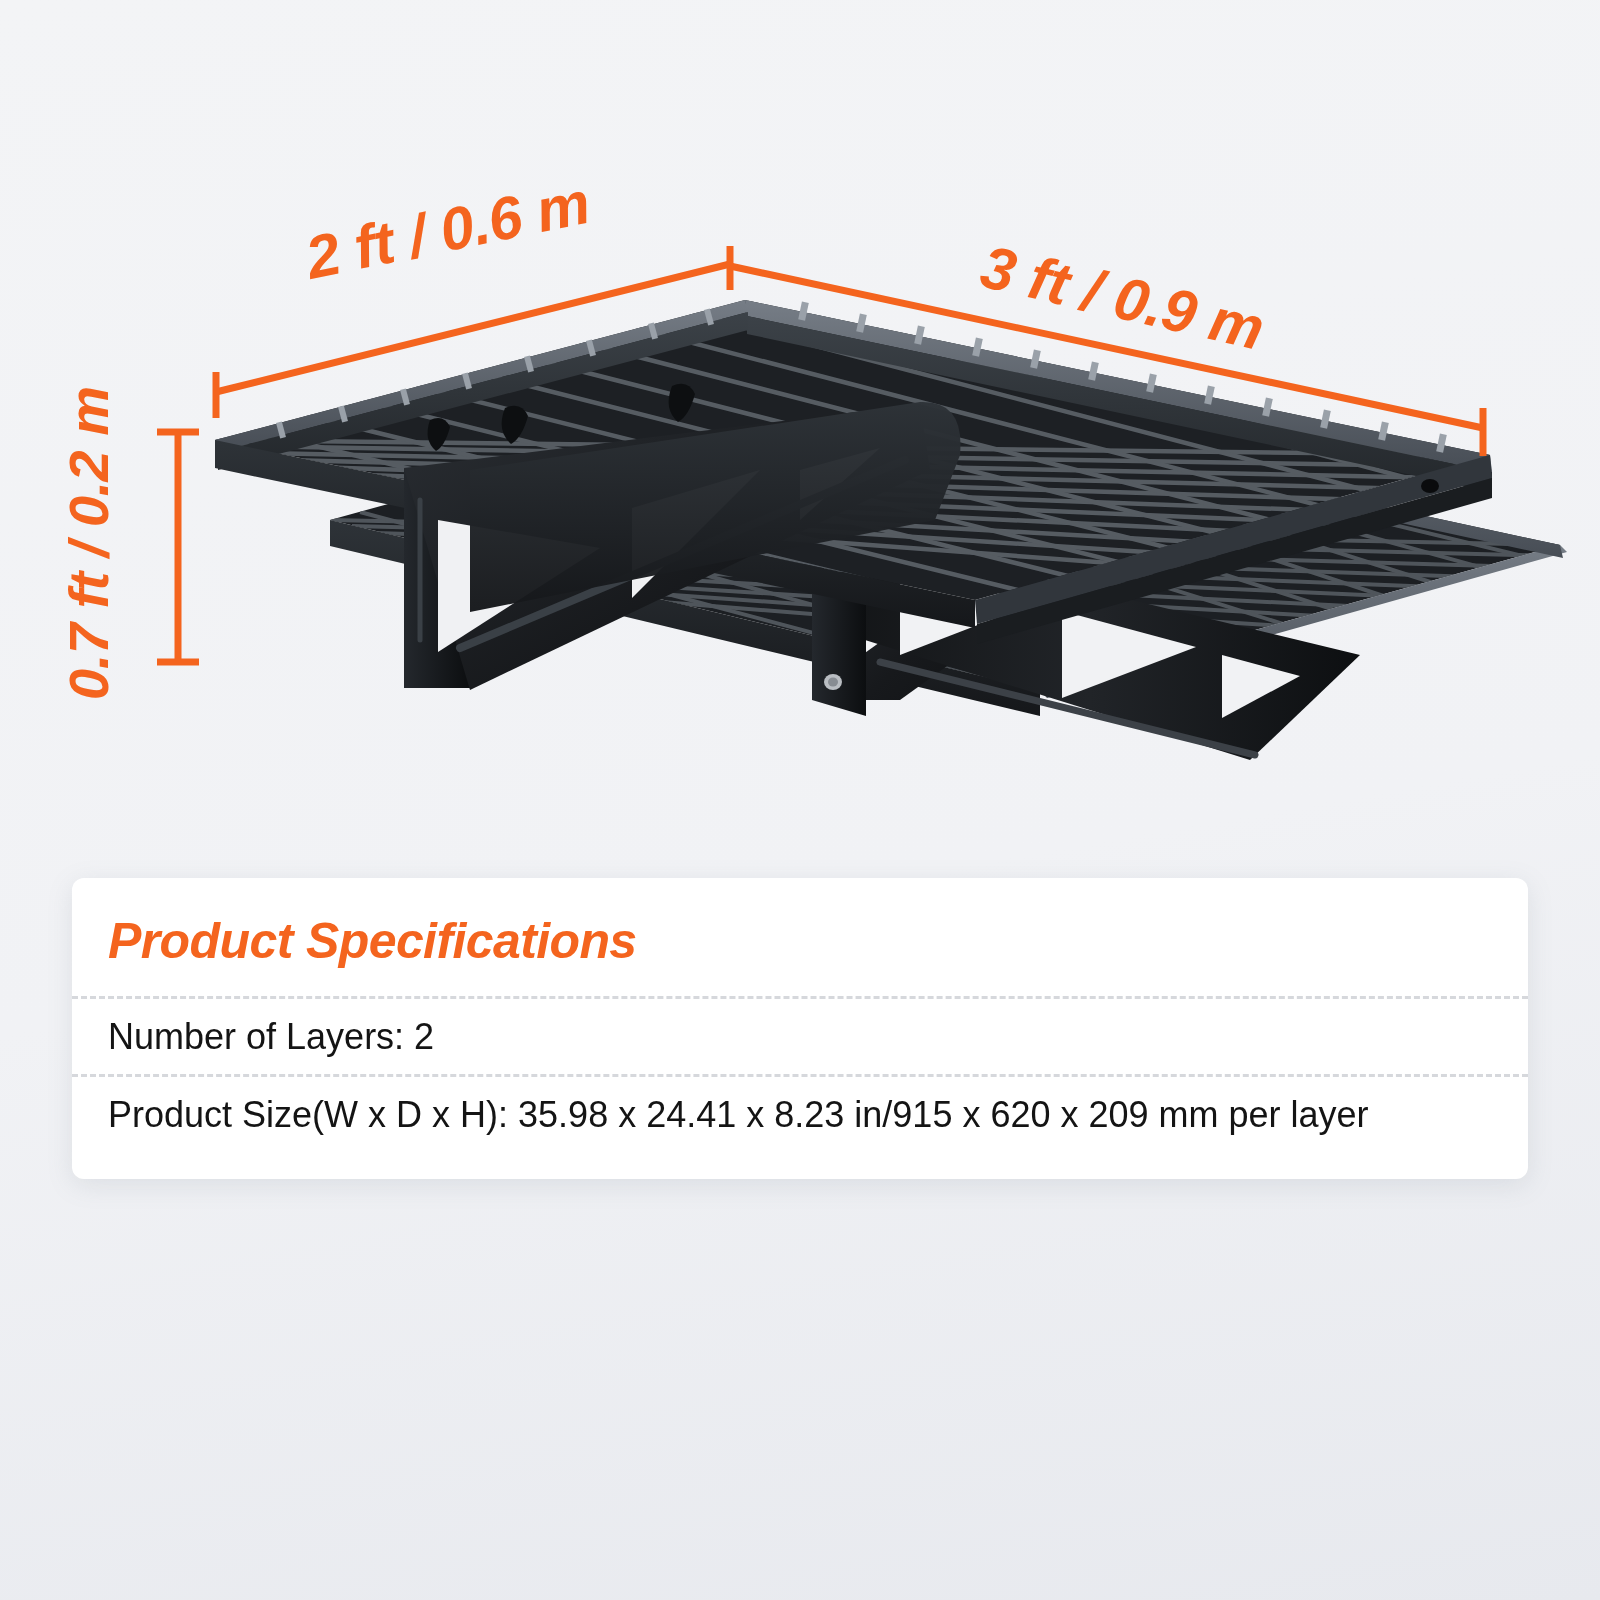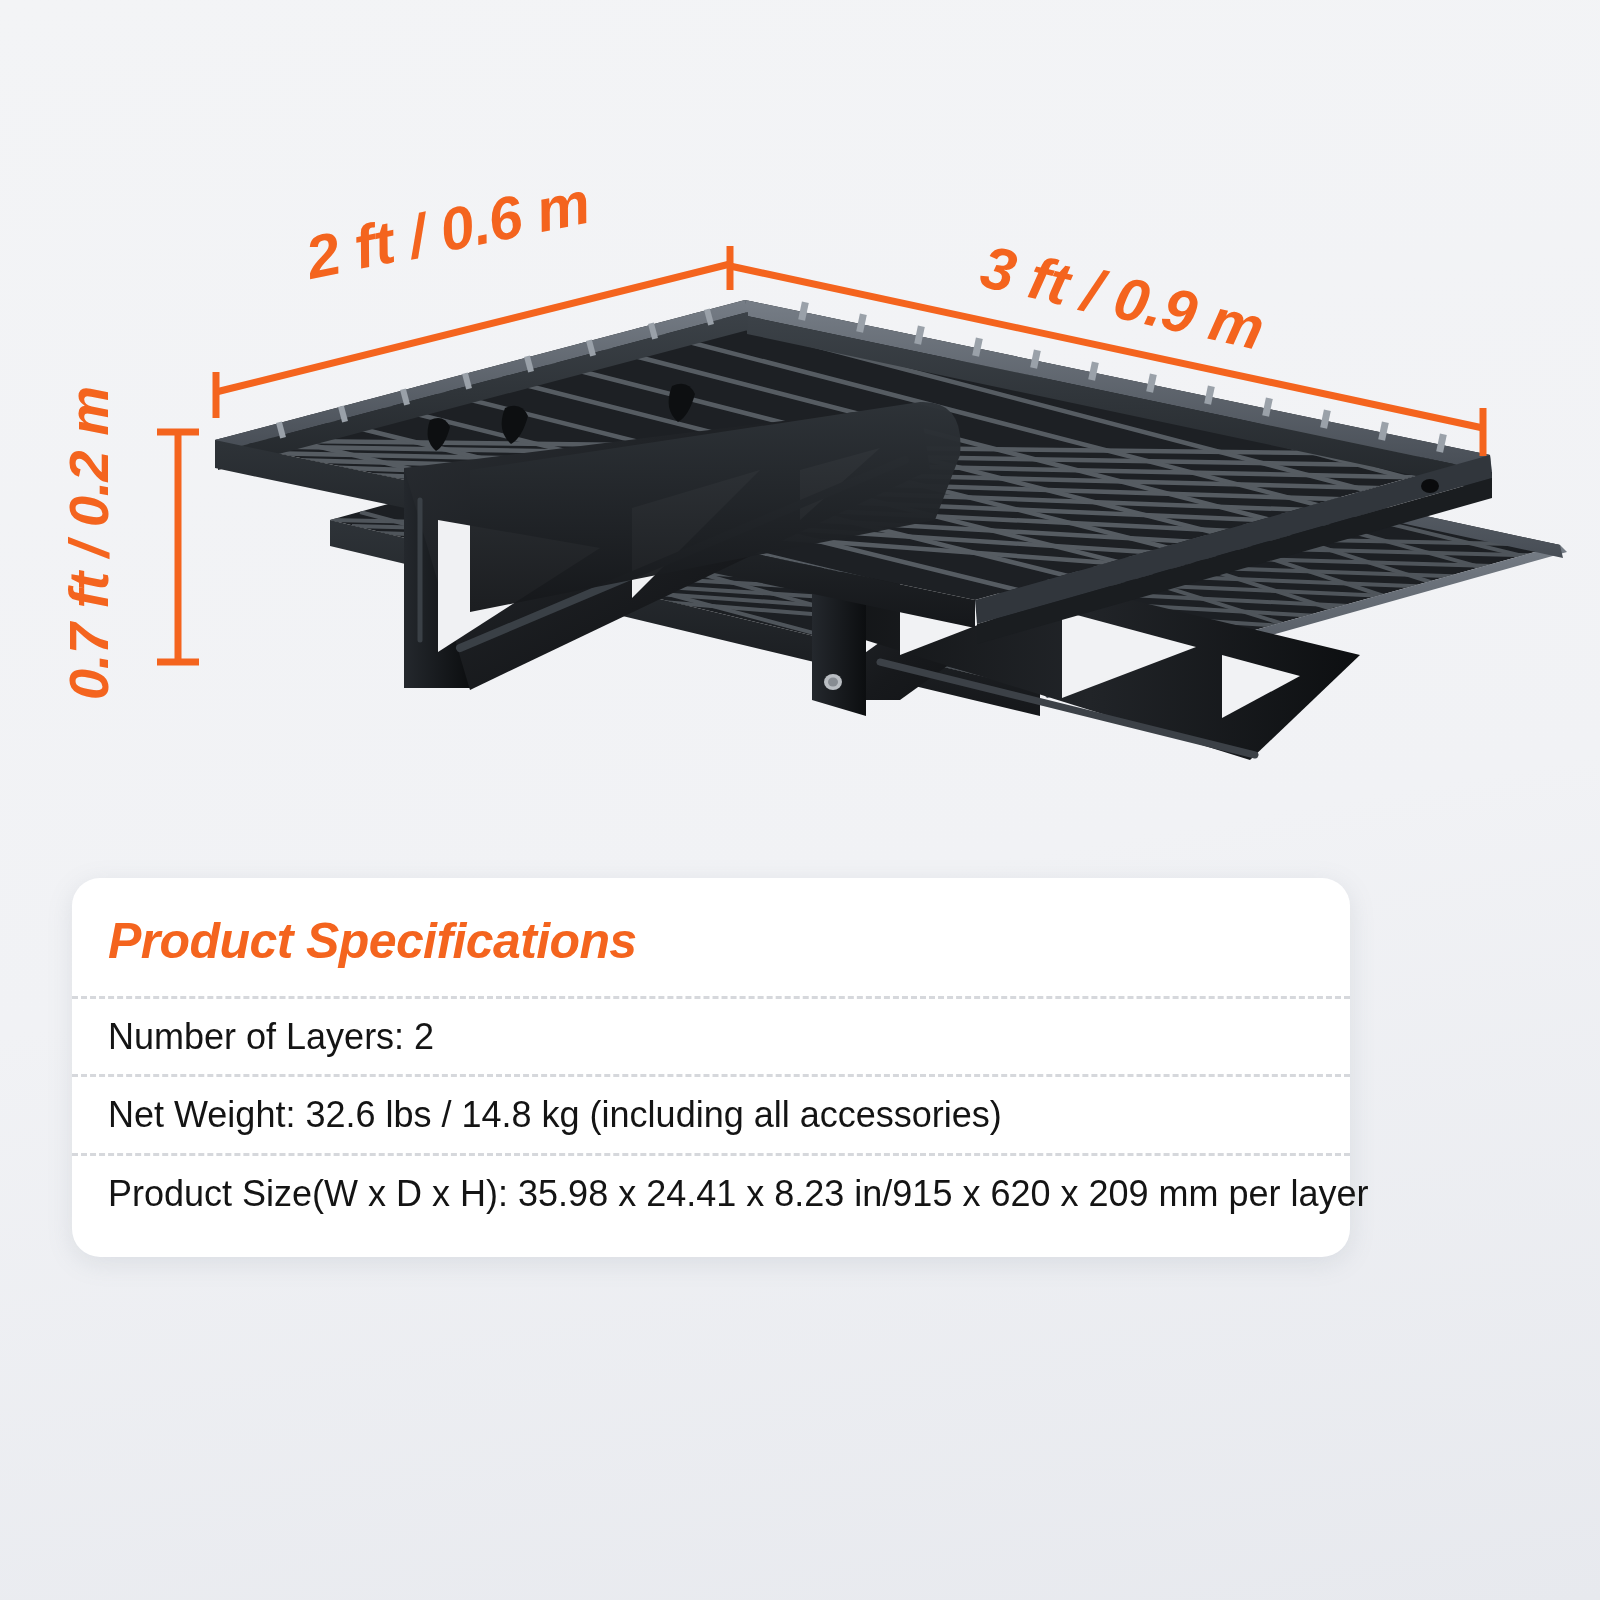--- a/index.html
+++ b/index.html
@@ -55,23 +55,23 @@
     font-size: 56px;
     transform: rotate(-90deg);
     transform-origin: left top;
   }
 
   
   #spec-card {
     position: absolute;
     left: 72px;
     top: 878px;
-    width: 1278px;
+    width: 1456px;
     background: #ffffff;
-    border-radius: 28px;
+    border-radius: 12px;
     box-shadow: 0 6px 26px rgba(120,128,145,0.16);
     padding: 34px 0 26px 0;
   }
 
   #spec-title {
     color: #f4641e;
     font-size: 50px;
     font-weight: bold;
     font-style: italic;
     letter-spacing: -0.6px;
@@ -320,15 +320,14 @@
   <div class="dim-label" id="dim-label-width">3 ft / 0.9 m</div>
 
   <div class="dim-label" id="dim-label-height">0.7 ft / 0.2 m</div>
 </div>
 
 <div id="spec-card">
 
   <div id="spec-title">Product Specifications</div>
 
   <div class="spec-row">Number of Layers: 2</div>
-  <div class="spec-row">Net Weight: 32.6 lbs / 14.8 kg (including all accessories)</div>
   <div class="spec-row">Product Size(W x D x H): 35.98 x 24.41 x 8.23 in/915 x 620 x 209 mm per layer</div>
 </div>
 
 </body></html>

